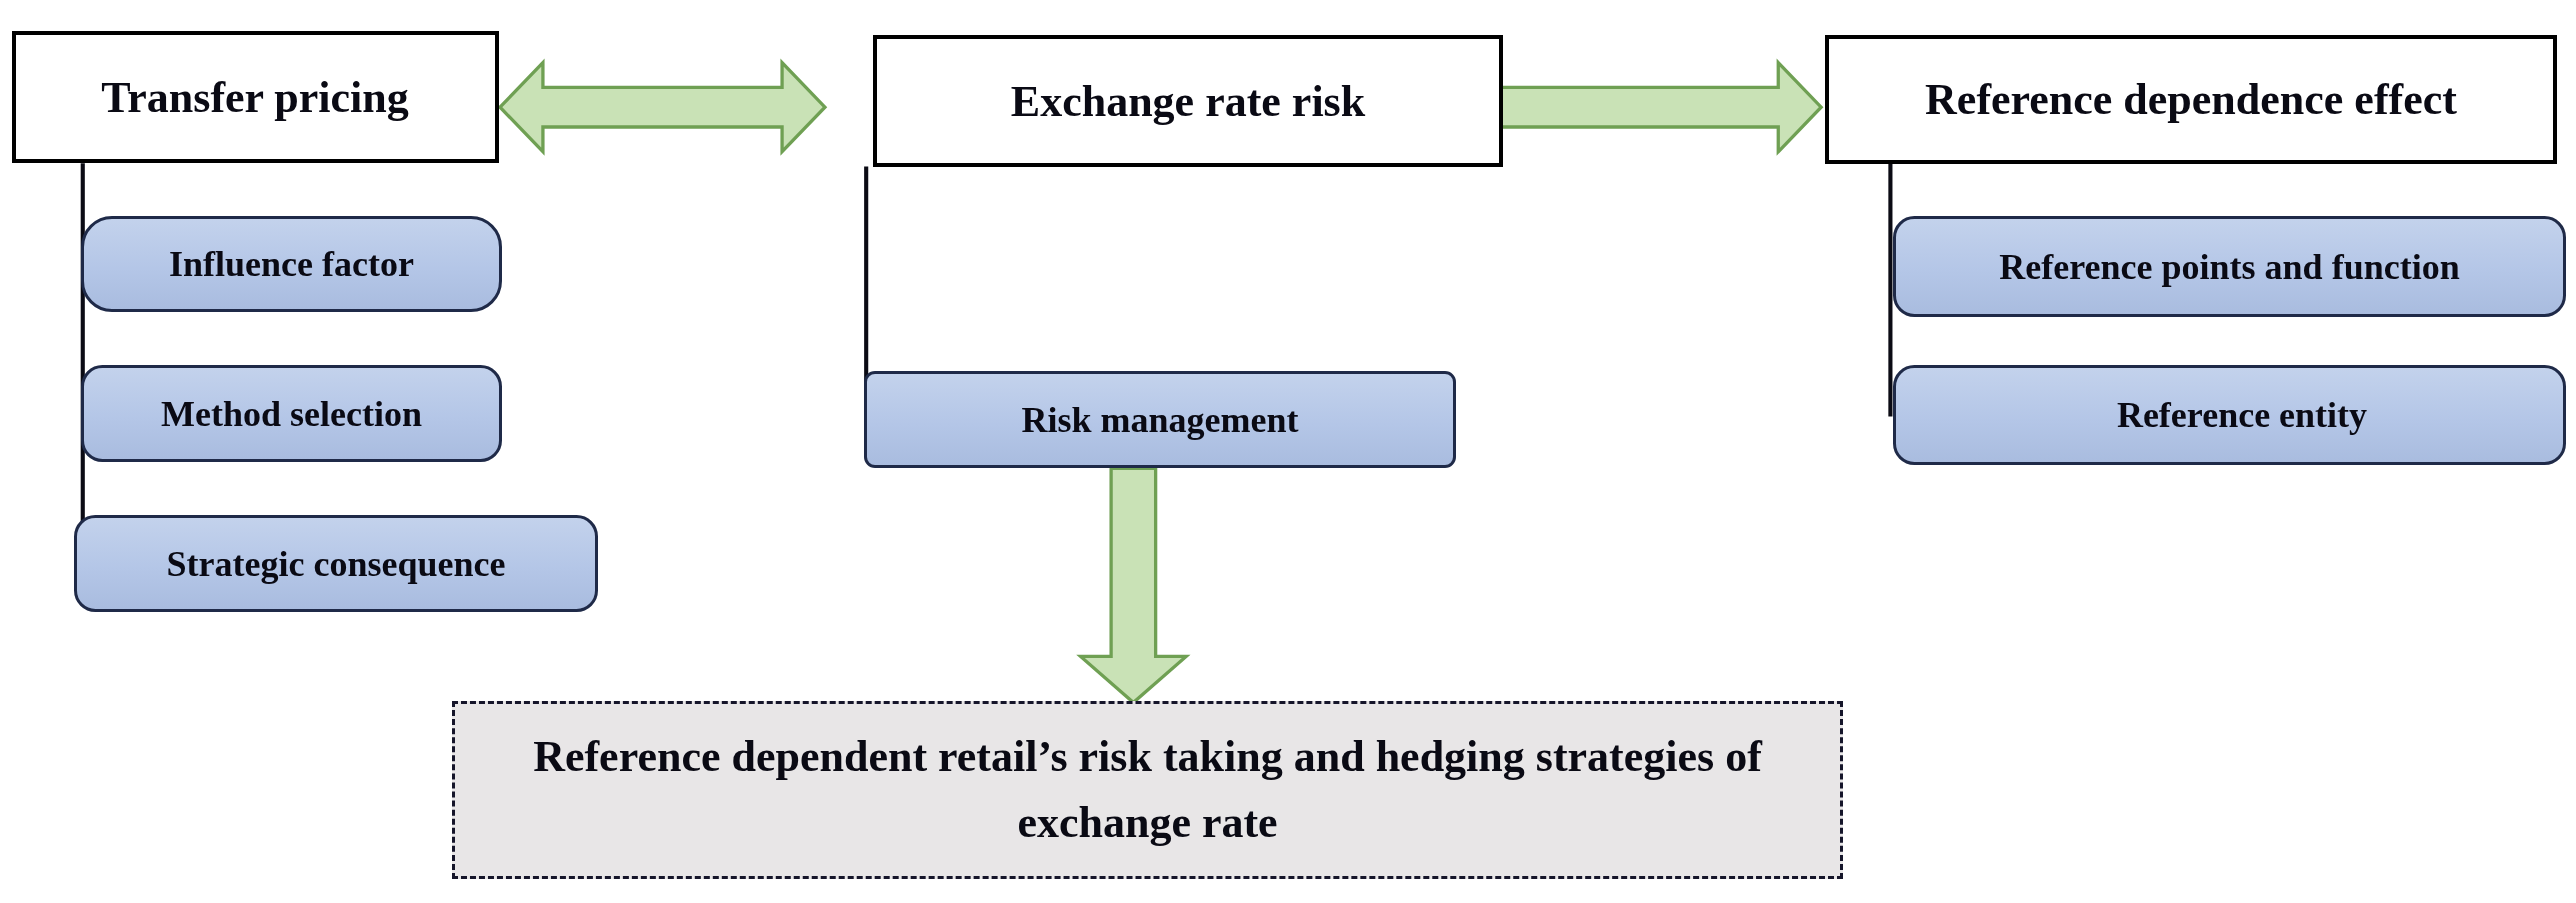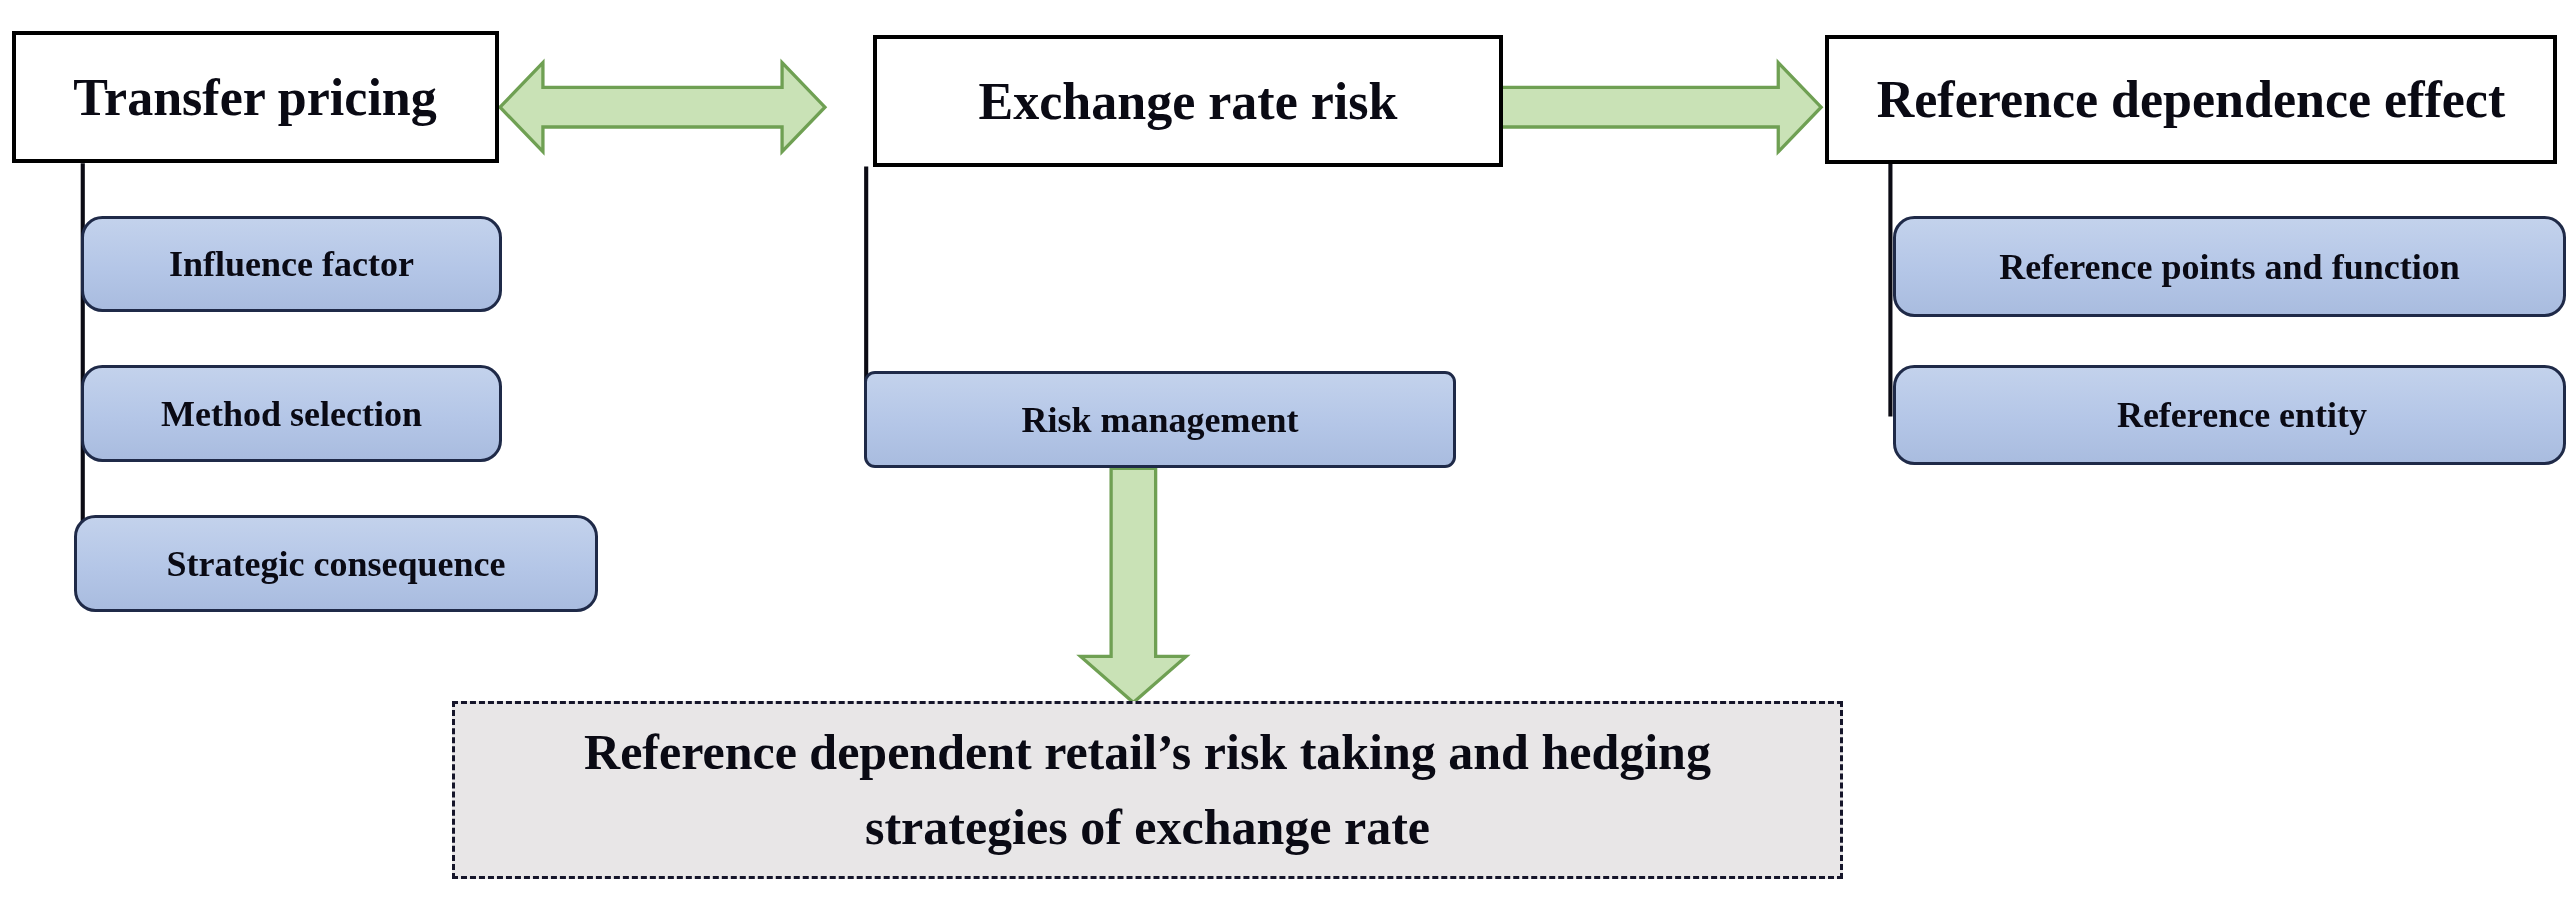--- a/index.html
+++ b/index.html
@@ -18,21 +18,21 @@
     stroke:var(--arrow_border,#6fa053);
     stroke-width:4;
     stroke-linejoin:miter;
   }
   .title-box{
     position:absolute;
     background:#ffffff;
     border:4.1px solid var(--title_border,#000000);
     display:flex;align-items:center;justify-content:center;
     font-weight:bold;
-    font-size:52px;
+    font-size:44px;
     color:var(--text,#0a0a14);
     text-align:center;
     box-sizing:border-box;
   }
   .sub{
     position:absolute;
     background:linear-gradient(180deg,#c3d2ec 0%,var(--node_fill,#b4c6e7) 55%,#a9bcdf 100%);
     border:3.3px solid var(--node_border,#1f2a48);
     border-radius:21.4px;
     display:flex;align-items:center;justify-content:center;
@@ -42,33 +42,33 @@
     text-align:center;
     box-sizing:border-box;
   }
   .outcome{
     position:absolute;
     left:452px;top:701px;width:1391px;height:178px;
     background:var(--outcome_fill,#e8e6e7);
     border:3.3px dashed var(--outcome_border,#15152a);
     display:flex;align-items:center;justify-content:center;
     font-weight:bold;
-    font-size:50px;
+    font-size:44px;
     line-height:1.5;
     color:var(--text,#0a0a14);
     text-align:center;
     padding:0 74px;
     box-sizing:border-box;
   }
   
   .tb-left{left:11.5px;top:31px;width:487px;height:132px;}
   .tb-mid{left:826px;top:35px;width:630px;height:132px;margin-left:47px;}
   .tb-right{left:1825px;top:35px;width:732px;height:129px;}
   
-  .sn-l1{left:81px;top:216px;width:421px;height:96px;}
+  .sn-l1{left:81px;top:216px;width:421px;height:96px;border-radius:31px;}
   .sn-l2{left:81px;top:365px;width:421px;height:97px;}
   .sn-l3{left:74px;top:515px;width:524px;height:97px;}
   .sn-m1{left:864px;top:219px;width:592px;height:97px;}
   .sn-m2{left:864px;top:371px;width:592px;height:97px;border-radius:11px;}
   .sn-r1{left:1893px;top:216px;width:673px;height:101px;}
   .sn-r2{left:1893px;top:365px;width:673px;height:100px;padding-left:25px;}
 </style>
 </head>
 <body>
 

